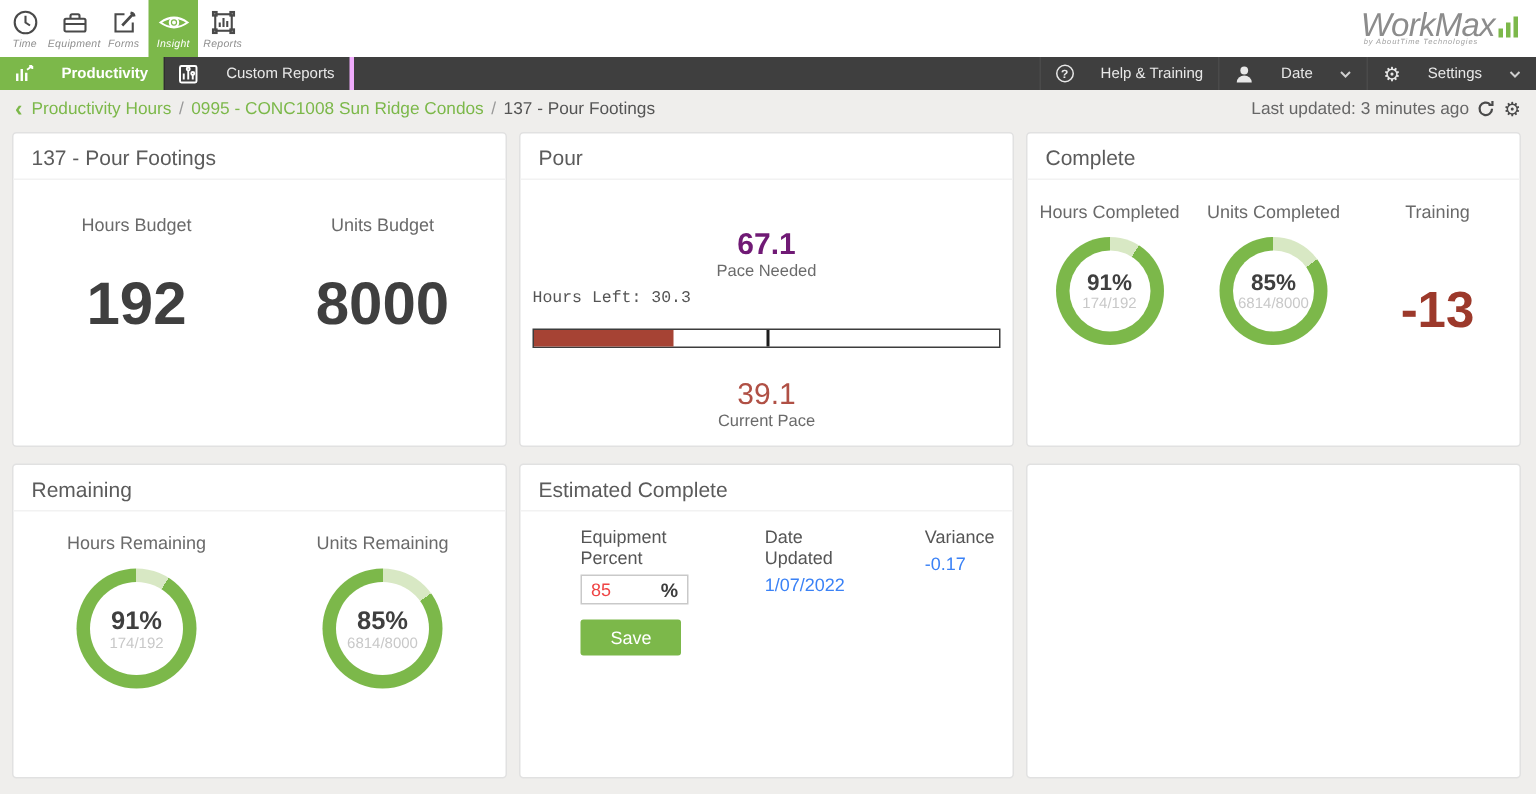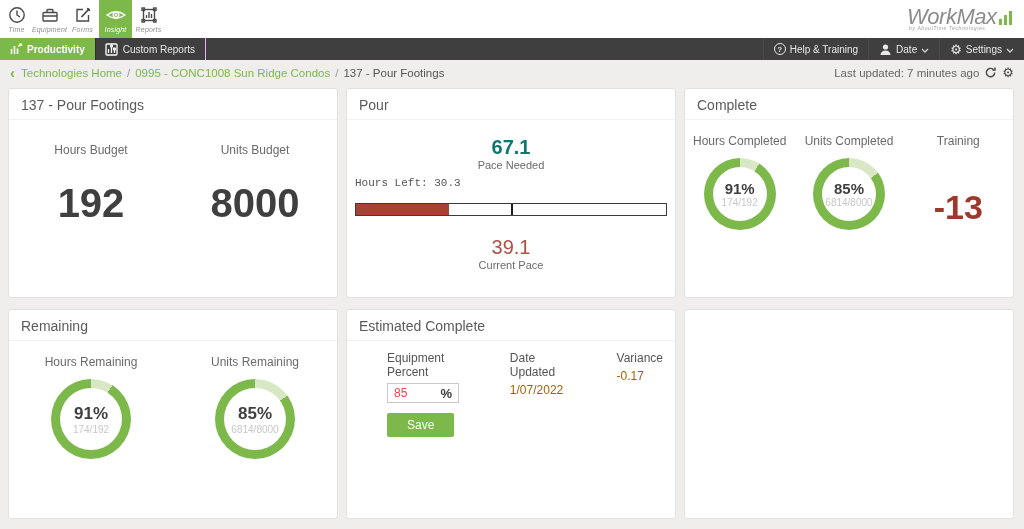--- a/index.html
+++ b/index.html
@@ -34,24 +34,24 @@
   .logo-bars i { display:block; width:3.5px; background:#7cb84a; }
   .logo-bars i:nth-child(1){ height:6px; }
   .logo-bars i:nth-child(2){ height:10px; }
   .logo-bars i:nth-child(3){ height:14px; }
 
   
   .navbar {
     height:22px; background:#3f3f3f; display:flex; align-items:stretch;
     color:#e8e8e8; font-size:10px;
   }
-  .nav-item { display:flex; align-items:center; gap:4px; padding:0 10px; cursor:pointer; }
+  .nav-item { display:flex; align-items:center; gap:18px; padding:0 10px; cursor:pointer; }
   .nav-item svg { stroke:#ffffff; fill:none; stroke-width:1.3; }
   .nav-item.green { background:#7cb84a; color:#fff; font-weight:bold; }
-  .nav-item.bordered { border-right:1px solid #f0abfc; box-shadow:inset 1px 0 0 #2f2f2f; }
+  .nav-item.bordered { border-right:3px solid #f0abfc; box-shadow:inset 1px 0 0 #2f2f2f; }
   .nav-right { margin-left:auto; display:flex; align-items:stretch; }
   .nav-right .nav-item { border-left:1px solid #4a4a4a; }
   .help-circle {
     width:12px; height:12px; border:1px solid #e8e8e8; border-radius:50%;
     display:flex; align-items:center; justify-content:center; font-size:8px; font-weight:bold;
   }
   .gear-glyph { font-size:13px; line-height:1; color:#e8e8e8; }
   .caret svg { stroke:#cfcfcf; }
 
   
@@ -83,21 +83,21 @@
   .metric-label { font-size:12px; color:#6a6a6a; text-align:center; }
 
   
   .budget-body { display:flex; flex:1; }
   .budget-col { flex:1; display:flex; flex-direction:column; align-items:center; }
   .budget-col .metric-label { margin-top:23px; }
   .budget-value { font-size:40px; font-weight:bold; color:#3f3f3f; margin-top:24px; }
 
   
   .pace-body { display:flex; flex-direction:column; flex:1; padding:0 8px; }
-  .pace-needed-value { font-size:20px; font-weight:bold; color:#0f766e; text-align:center; margin-top:16px; }
+  .pace-needed-value { font-size:20px; font-weight:bold; color:#701a75; text-align:center; margin-top:32px; }
   .pace-needed-label, .current-pace-label { font-size:11px; color:#6a6a6a; text-align:center; }
   .hours-left { font-size:11px; color:#555; margin-top:6px; margin-bottom:14px;font-family:Liberation Mono, monospace; }
   .pace-bar { position:relative; height:13px; border:1px solid #3c3c3c; background:#ffffff; }
   .pace-fill { position:absolute; left:0; top:0; bottom:0; background:#a64334; }
   .pace-tick { position:absolute; top:0; bottom:0; width:2px; background:#1c1c1c; }
   .current-pace-value { font-size:20px; color:#b05045; text-align:center; margin-top:20px; }
 
   
   .donut-col { flex:1; display:flex; flex-direction:column; align-items:center; }
   .donut-col .metric-label { margin-top:14px; }
@@ -111,21 +111,21 @@
   .donut-pct { font-size:15px; font-weight:bold; color:#3f3f3f; }
   .donut-80 .donut-pct { font-size:17px; }
   .donut-detail { font-size:10px; color:#c8c8c8; }
 
   .complete-body, .remaining-body { display:flex; flex:1; }
   .trending-value { font-size:34px; font-weight:bold; color:#9c392b; margin-top:40px; }
 
   
   .est-body { display:flex; padding:10px 12px 0 40px; }
   .est-label { font-size:12px; color:#555; }
-  .est-value { font-size:12px; color:#a16207; margin-top:4px; }
+  .est-value { font-size:12px; color:#3b82f6; margin-top:4px; }
   .pct-input-wrap {
     width:72px; height:20px; border:1px solid #c9c9c9; background:#fff;
     display:flex; align-items:center; justify-content:space-between;
     padding:0 6px; margin-top:4px;
   }
   .pct-input-wrap input {
     border:none; outline:none; width:36px; font-size:12px; color:#ef4444;
     font-family:"Liberation Sans", sans-serif;
   }
   .pct-symbol { font-size:13px; font-weight:bold; color:#3c3c3c; }
@@ -236,27 +236,27 @@
         <svg width="8" height="5" viewBox="0 0 8 5">
             <polyline points="1,1 4,4 7,1" fill="none" stroke-width="1.3"></polyline>
           </svg>
       </span>
     </div>
   </div>
 </div>
 
 <div class="crumbbar">
   <span class="crumb-back">‹</span>
-  <span class="crumb-link">Technologies Home</span>
+  <span class="crumb-link">Productivity Hours</span>
   <span class="crumb-sep">/</span>
   <span class="crumb-link">0995 - CONC1008 Sun Ridge Condos</span>
   <span class="crumb-sep">/</span>
   <span class="crumb-current">137 - Pour Footings</span>
   <div class="crumb-right">
-    <span>Last updated: 7 minutes ago</span>
+    <span>Last updated: 3 minutes ago</span>
     <svg width="13" height="13" viewBox="0 0 14 14">
       <path d="M11.5 7 a4.5 4.5 0 1 1 -1.4 -3.2"></path>
         <path d="M11.8 1.5 L11.8 4.3 L9 4.3" fill="none"></path>
     </svg>
     <span class="crumb-gear">⚙</span>
   </div>
 </div>
 
 <div class="cards">
 

